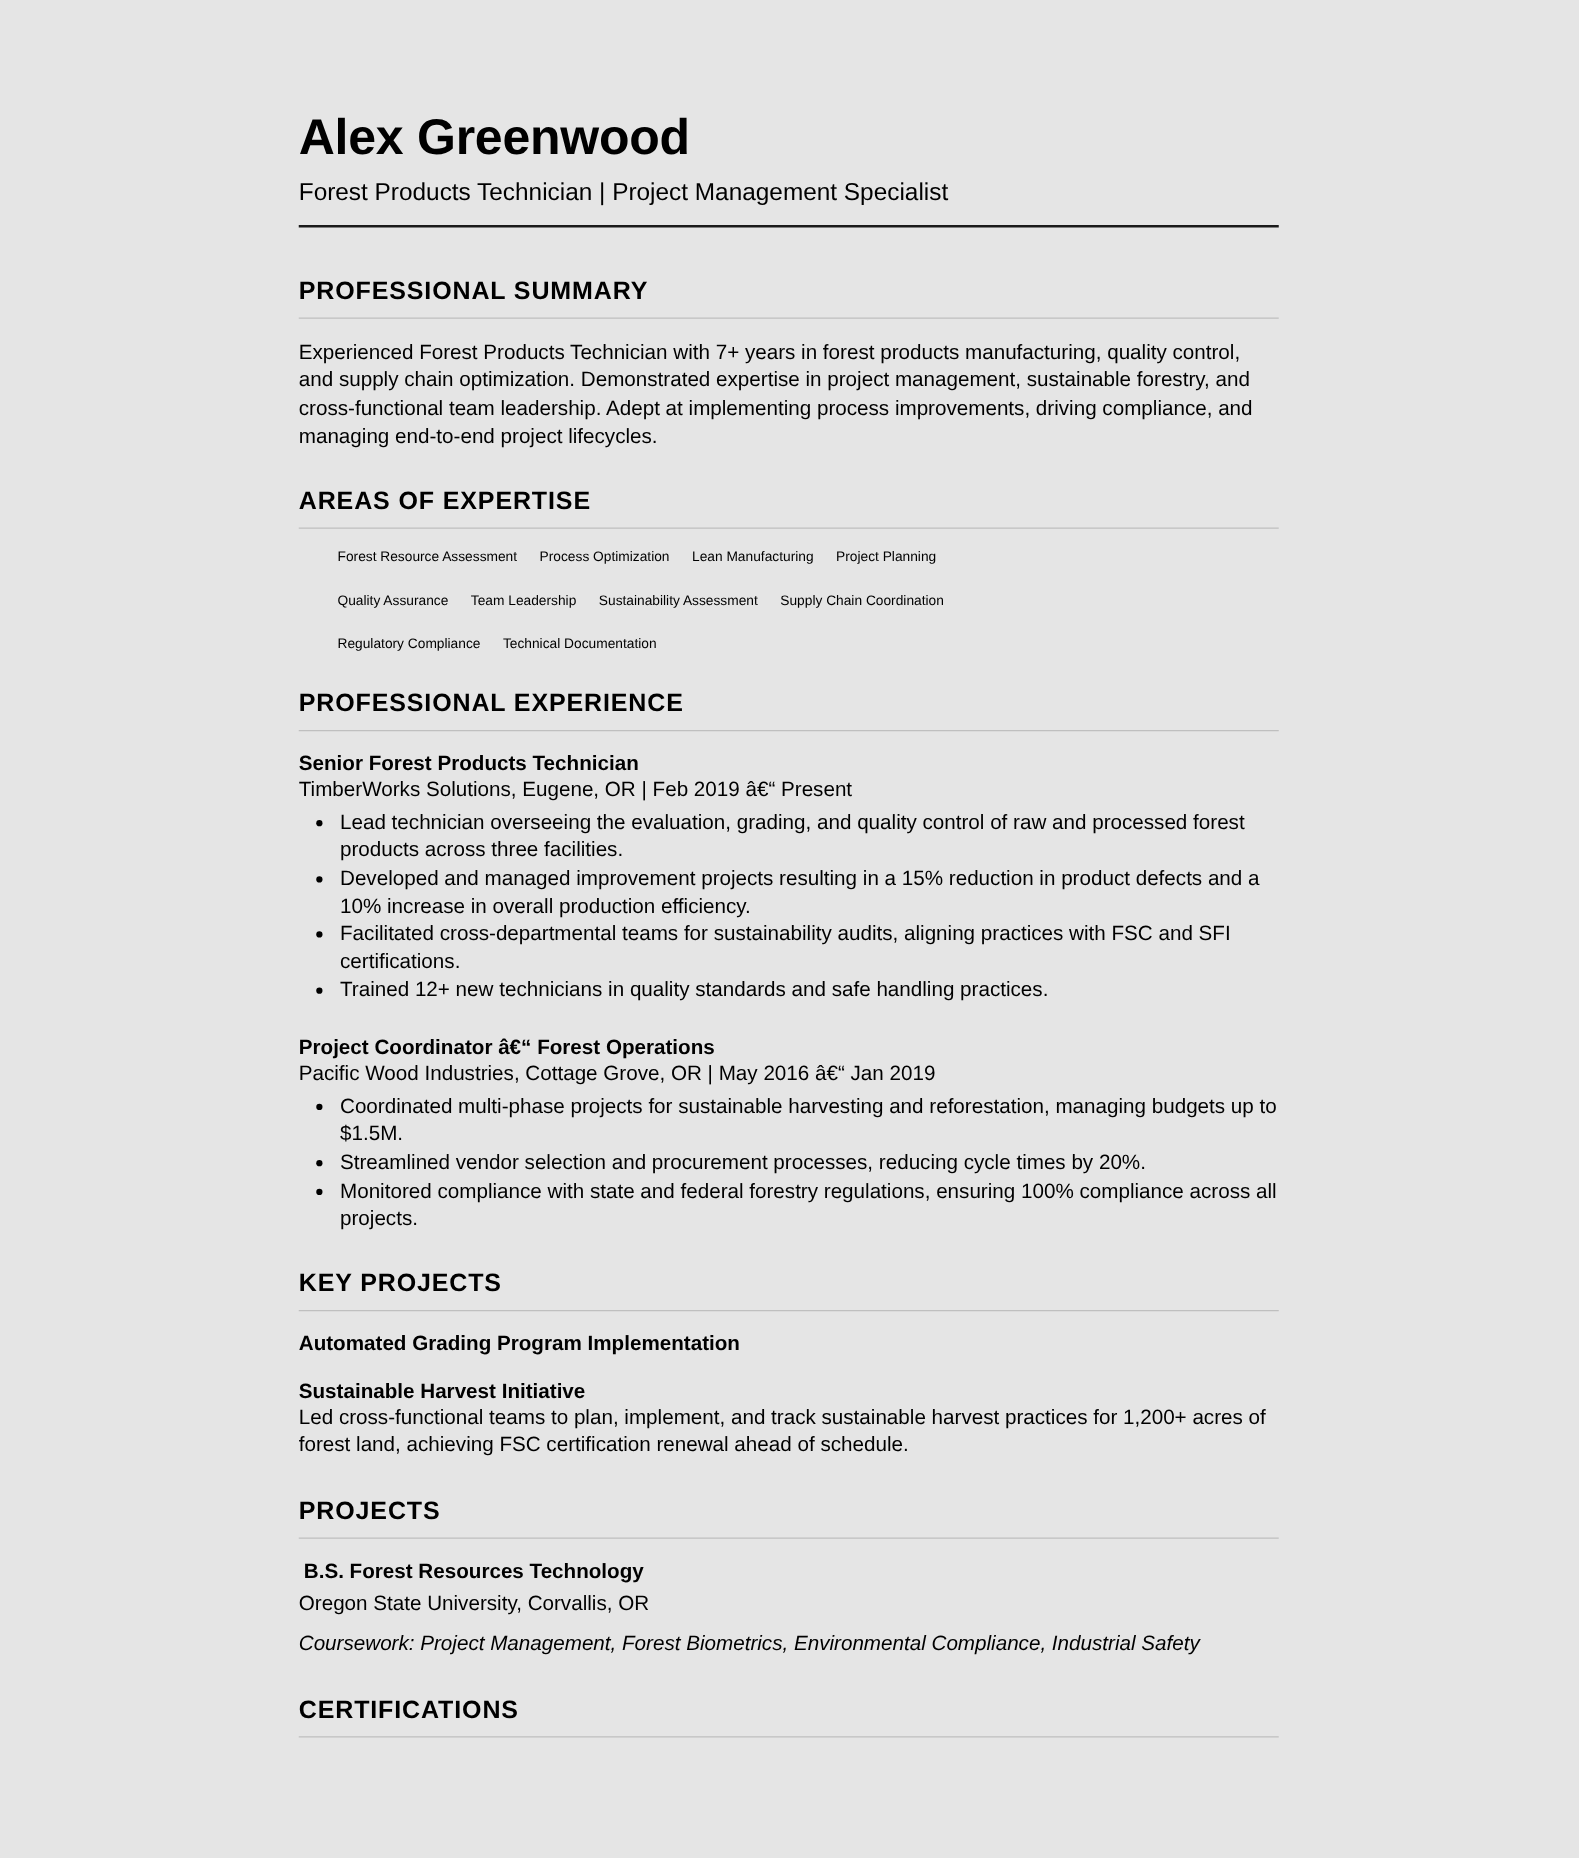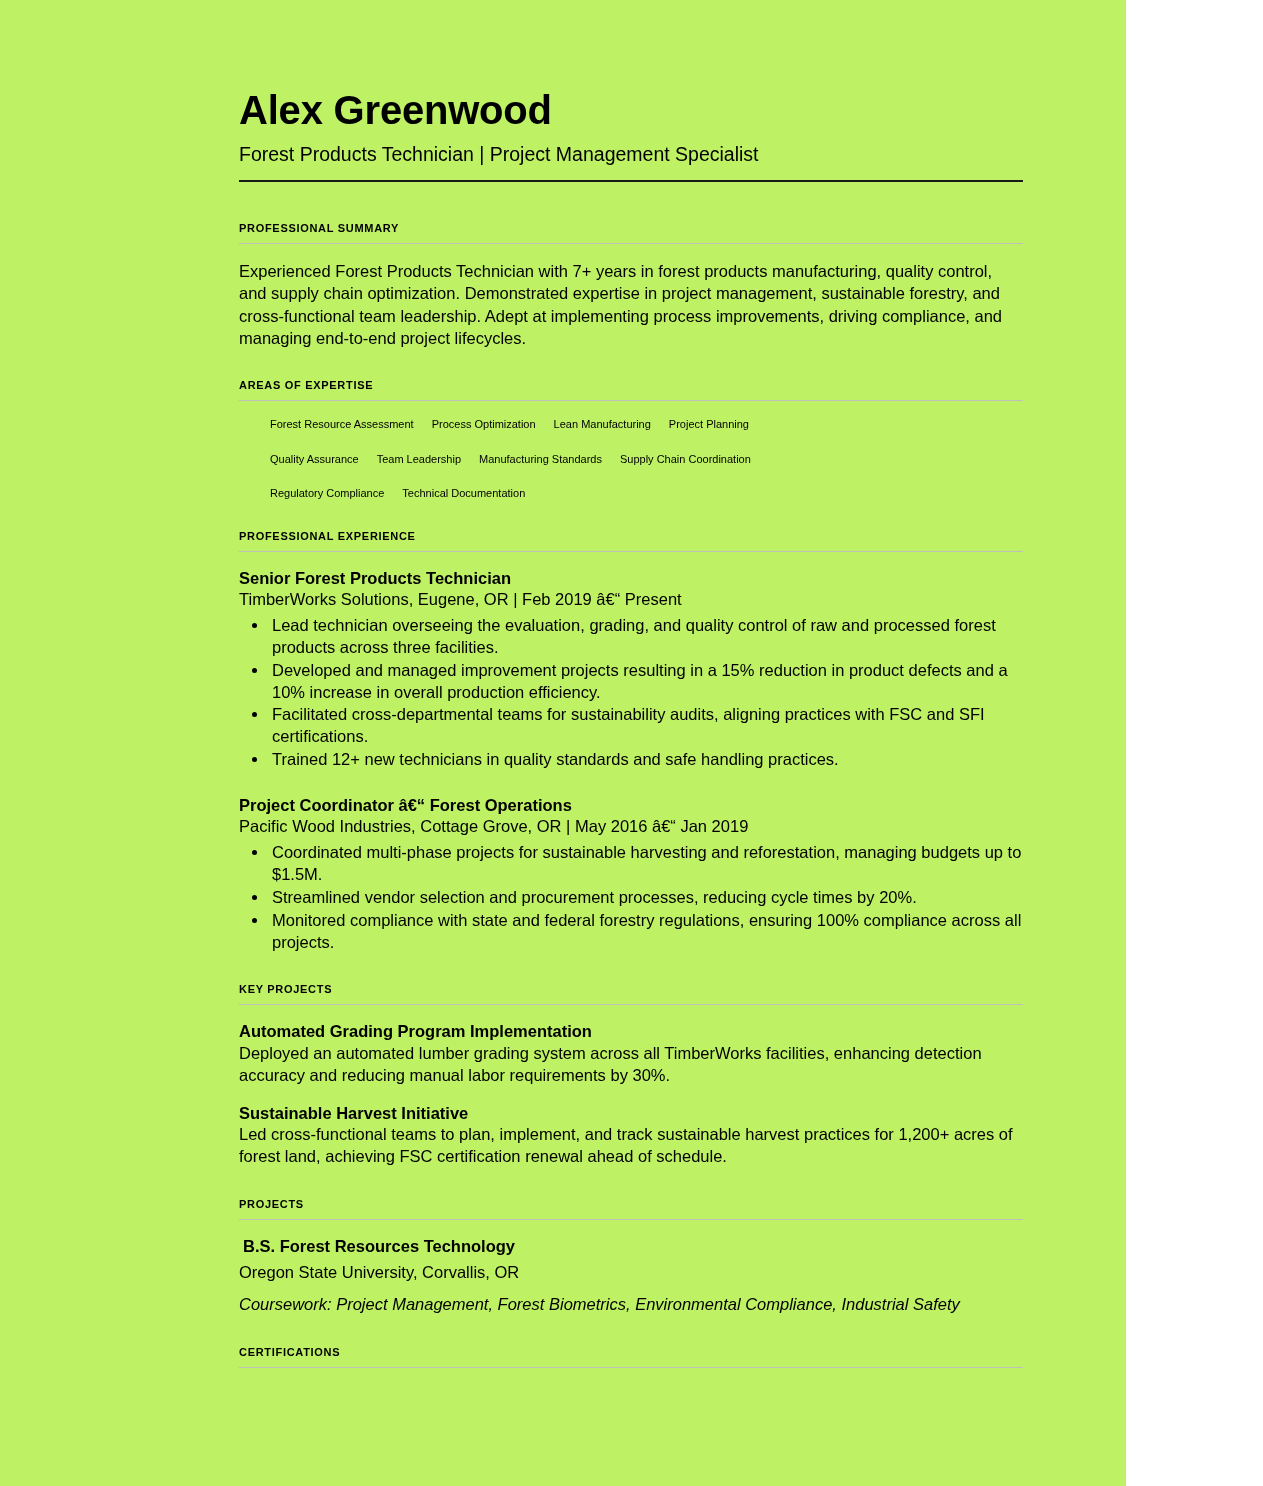--- a/index.html
+++ b/index.html
@@ -9,23 +9,23 @@
   }
   body {
     width: 1263px;
     height: 1486px;
     font-family: "Liberation Sans", sans-serif;
     color: #000000;
     -webkit-font-smoothing: antialiased;
   }
   .page {
     position: relative;
-    width: 1126px;
+    width: 1263px;
     height: 1486px;
-    background: #bef264;
+    background: #e5e5e5;
     overflow: hidden;
   }
   .content {
     position: absolute;
     left: 239px;
     top: 88px;
     width: 784px;
   }
 
   
@@ -54,21 +54,21 @@
   .header-rule {
     border-top: 2.5px solid #1a1a1a;
     margin: 0 0 40px 0;
   }
 
   
   .section {
     margin-bottom: 30px;
   }
   .section-title {
-    font-size: 11px;
+    font-size: 20px;
     font-weight: bold;
     letter-spacing: 0.7px;
     margin: 0 0 9px 0;
   }
   .section-rule {
     border-top: 1px solid #bfbfbf;
     margin: 0 0 16px 0;
   }
 
   
@@ -192,21 +192,21 @@
       <p class="summary">Experienced Forest Products Technician with 7+ years in forest products manufacturing, quality control, and supply chain optimization. Demonstrated expertise in project management, sustainable forestry, and cross-functional team leadership. Adept at implementing process improvements, driving compliance, and managing end-to-end project lifecycles.</p>
     </div>
 
     <div class="section">
       <div class="section-title">AREAS OF EXPERTISE</div>
       <div class="section-rule"></div>
       <div class="skill-row">
         <span class="skill">Forest Resource Assessment</span><span class="skill">Process Optimization</span><span class="skill">Lean Manufacturing</span><span class="skill">Project Planning</span>
       </div>
       <div class="skill-row">
-        <span class="skill">Quality Assurance</span><span class="skill">Team Leadership</span><span class="skill">Manufacturing Standards</span><span class="skill">Supply Chain Coordination</span>
+        <span class="skill">Quality Assurance</span><span class="skill">Team Leadership</span><span class="skill">Sustainability Assessment</span><span class="skill">Supply Chain Coordination</span>
       </div>
       <div class="skill-row">
         <span class="skill">Regulatory Compliance</span><span class="skill">Technical Documentation</span>
       </div>
     </div>
 
     <div class="section">
       <div class="section-title">PROFESSIONAL EXPERIENCE</div>
       <div class="section-rule"></div>
 
@@ -231,21 +231,20 @@
         </ul>
       </div>
     </div>
 
     <div class="section">
       <div class="section-title">KEY PROJECTS</div>
       <div class="section-rule"></div>
 
       <div class="project">
         <div class="project-title">Automated Grading Program Implementation</div>
-        <p class="project-desc">Deployed an automated lumber grading system across all TimberWorks facilities, enhancing detection accuracy and reducing manual labor requirements by 30%.</p>
       </div>
 
       <div class="project">
         <div class="project-title">Sustainable Harvest Initiative</div>
         <p class="project-desc">Led cross-functional teams to plan, implement, and track sustainable harvest practices for 1,200+ acres of forest land, achieving FSC certification renewal ahead of schedule.</p>
       </div>
     </div>
 
     <div class="section">
       <div class="section-title">PROJECTS</div>

